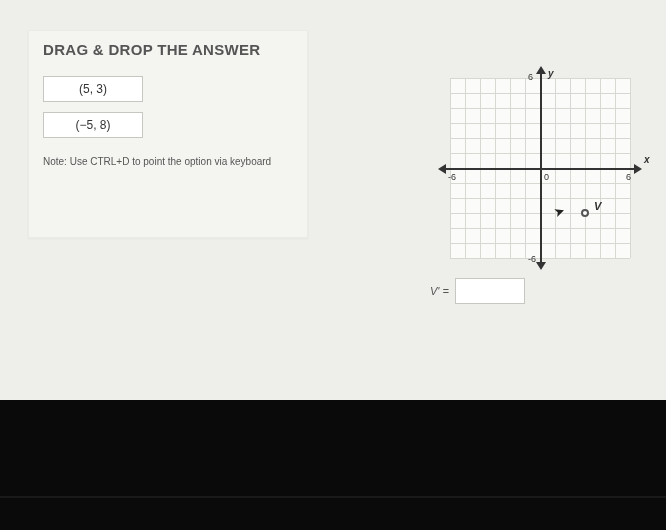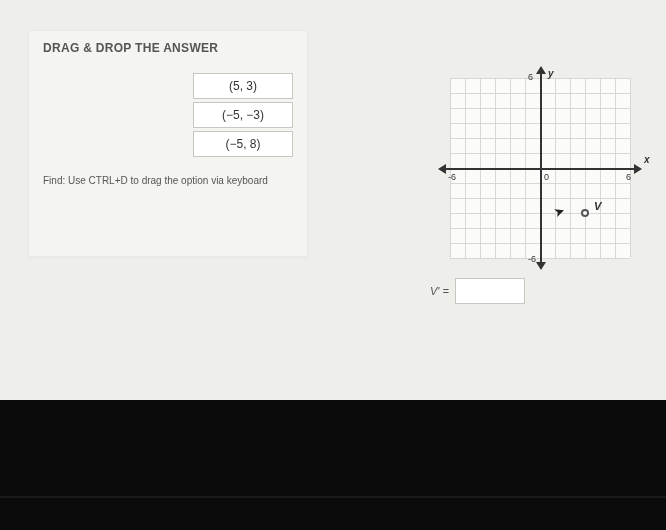--- a/index.html
+++ b/index.html
@@ -28,31 +28,31 @@
     position: absolute;
     top: 30px;
     left: 28px;
     width: 280px;
     background: #f4f4f1;
     border: 1px solid #eaeae6;
     padding: 10px 14px 70px 14px;
     box-shadow: 0 1px 2px rgba(0,0,0,0.04);
   }
   .panel-title {
-    font-size: 12px;
+    font-size: 15px;
     font-weight: bold;
     color: #555;
     letter-spacing: 0.3px;
     margin-bottom: 18px;
   }
   .options {
     display: flex;
     flex-direction: column;
-    align-items: flex-end;
-    gap: 4px;
+    align-items: flex-start;
+    gap: 11px;
     margin-bottom: 18px;
   }
   .option {
     width: 100px;
     height: 26px;
     background: #fff;
     border: 1px solid #c7c7c2;
     display: flex;
     align-items: center;
     justify-content: center;
@@ -149,24 +149,23 @@
 </head>
 <body>
 
 <div class="content-area">
 
 
   <div class="answer-panel">
     <div class="panel-title">DRAG &amp; DROP THE ANSWER</div>
     <div class="options">
       <div class="option">(5, 3)</div>
-      <div class="option">(−5, −3)</div>
       <div class="option">(−5, 8)</div>
     </div>
-    <div class="note">Find: Use CTRL+D to drag the option via keyboard</div>
+    <div class="note">Note: Use CTRL+D to point the option via keyboard</div>
   </div>
 
   <div class="graph-area">
     <div class="grid">
       <div class="gl glh" style="top:0px"></div>
         <div class="gl glh" style="top:15px"></div>
         <div class="gl glh" style="top:30px"></div>
         <div class="gl glh" style="top:45px"></div>
         <div class="gl glh" style="top:60px"></div>
         <div class="gl glh" style="top:75px"></div>

